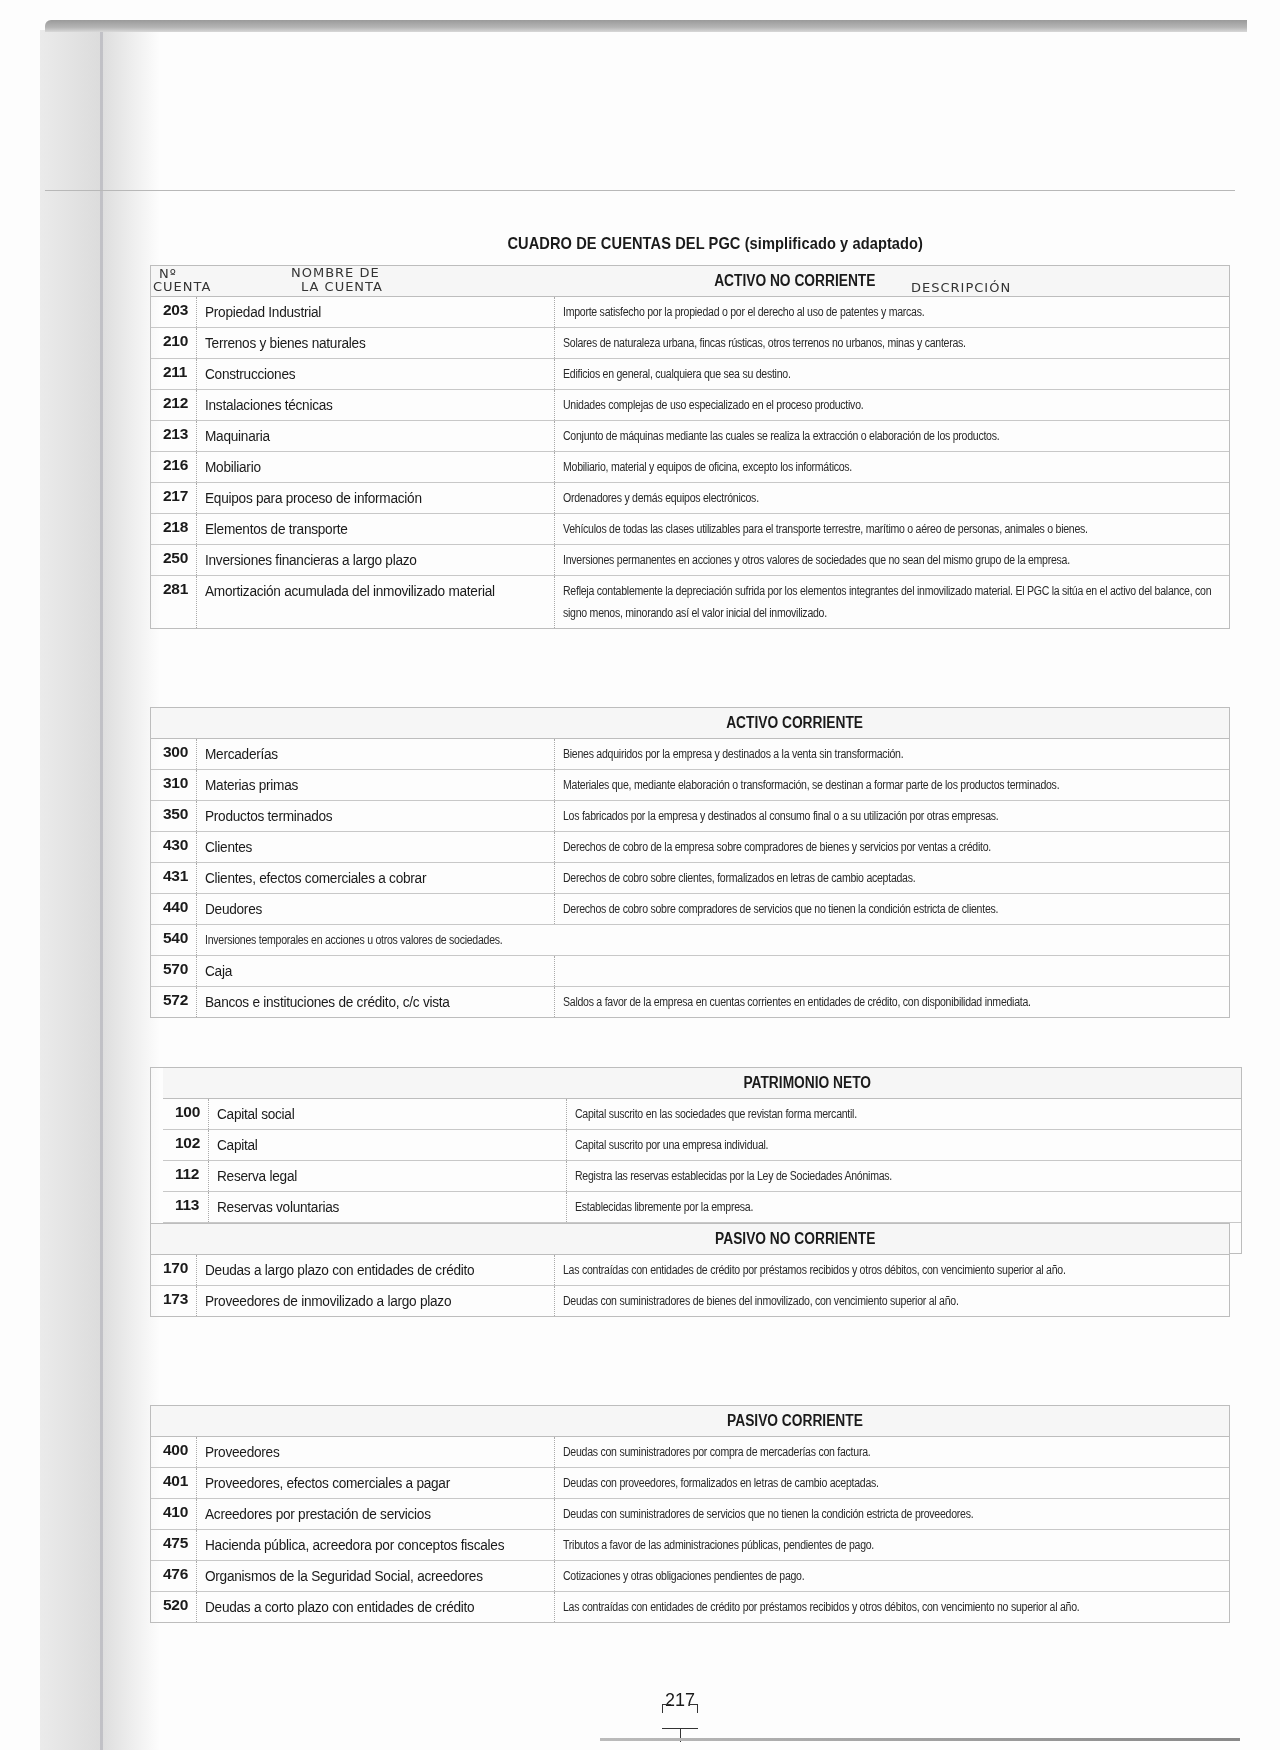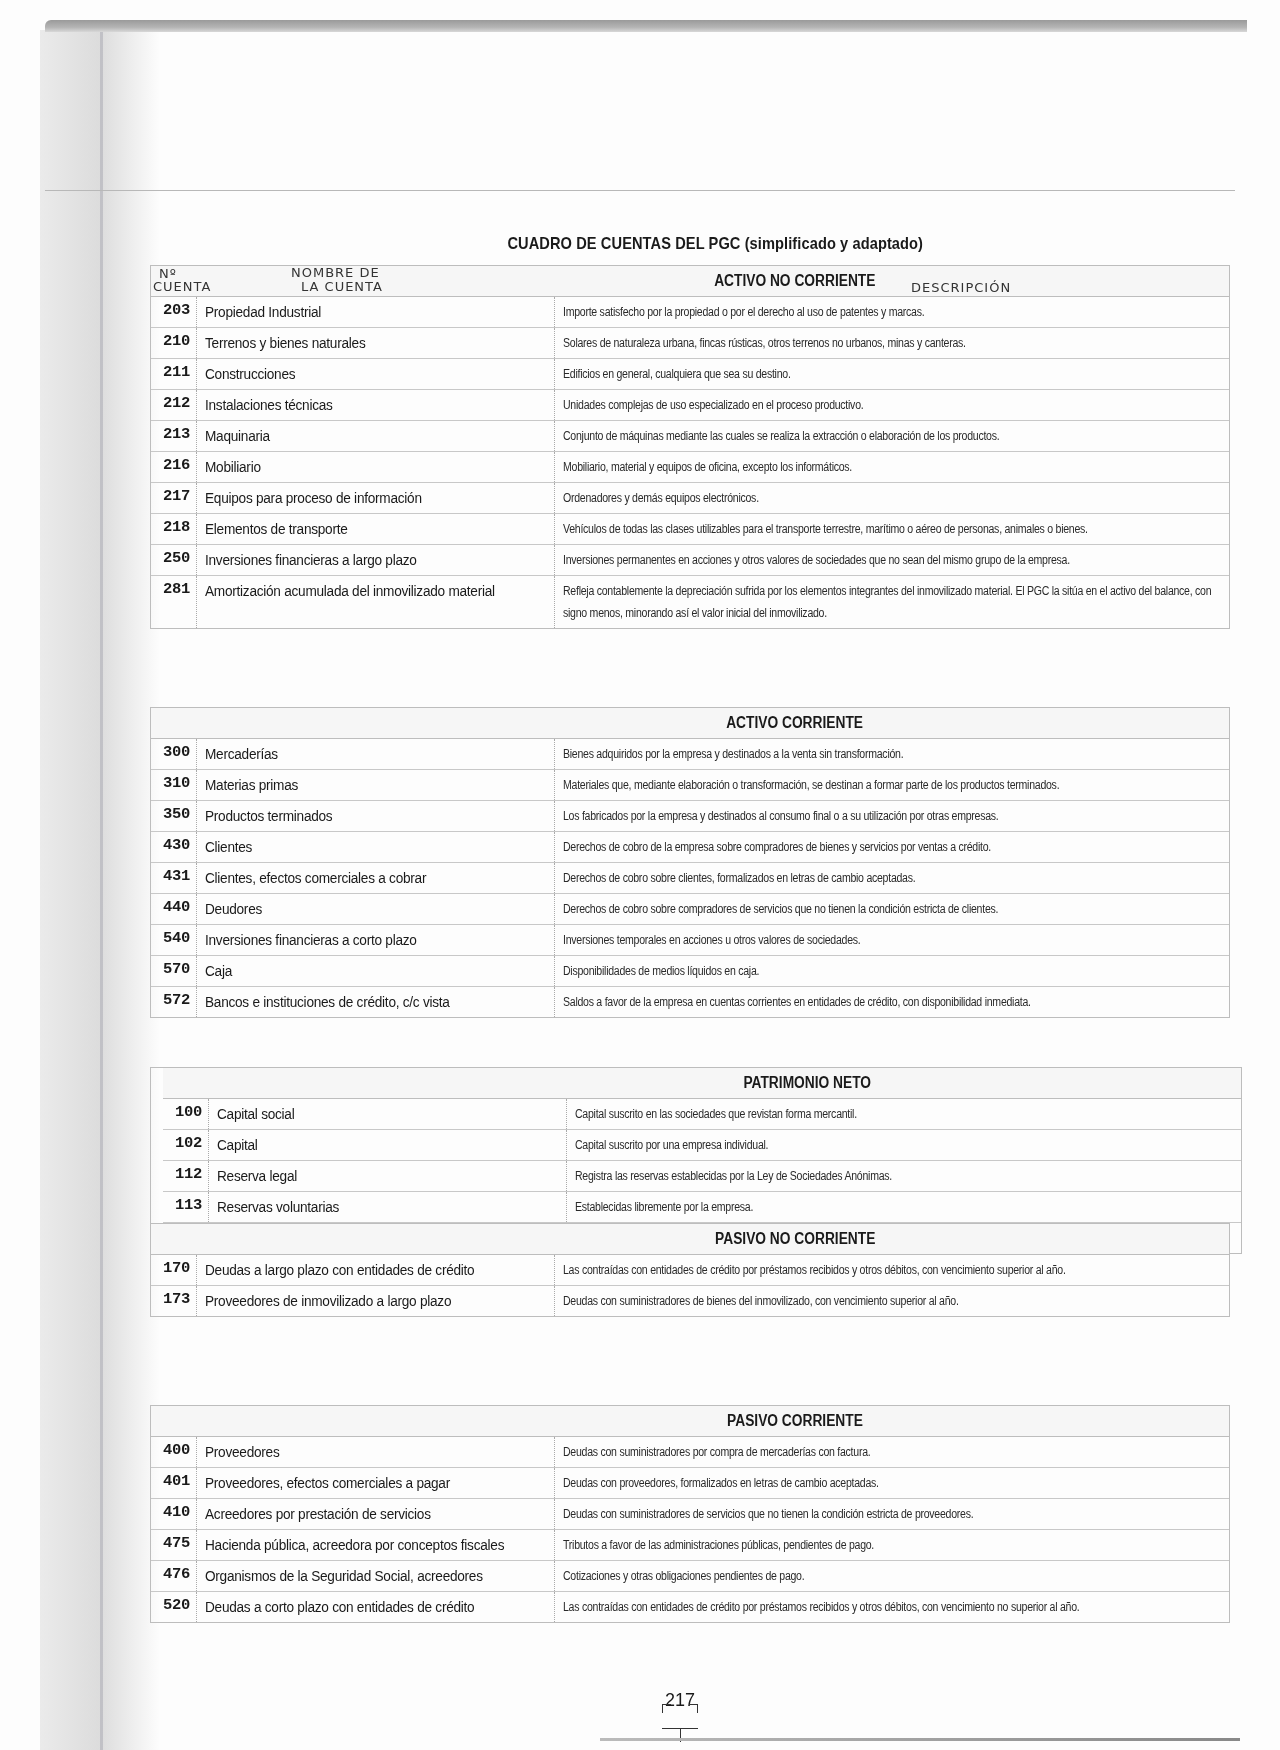--- a/index.html
+++ b/index.html
@@ -43,21 +43,21 @@
   }
   .sec-head span.t { display:inline-block; transform:scaleX(0.86); margin-left:210px; }
   .hand {
     position:absolute; font-family:"DejaVu Sans", sans-serif; font-size:13px;
     color:#333; letter-spacing:1px; line-height:14px; font-weight:normal;text-align:right;
   }
   .row { display:flex; border-bottom:1px solid #c8c8c8; font-size:15.5px; }
   .row:last-child { border-bottom:none; }
   .c-num {
     width:46px; padding:4px 0 4px 12px; box-sizing:border-box;
-    font-weight:bold; border-right:1px dotted #aaa;font-family:Liberation Mono, monospace;
+    font-weight:bold; border-right:1px dotted #aaa;
   }
   .c-name {
     width:358px; padding:4px 8px; box-sizing:border-box; font-weight:normal;
     border-right:1px dotted #aaa; line-height:22px;
   }
   .c-desc {
     flex:1; padding:4px 8px; box-sizing:border-box; line-height:22px;
     color:#2a2a2a; font-size:12px;
   }
   .c-num, .c-name, .c-desc { letter-spacing:-0.3px; }
@@ -181,27 +181,25 @@
         <div class="c-name"><span class="narrow">Clientes, efectos comerciales a cobrar</span></div>
         <div class="c-desc"><span class="narrow">Derechos de cobro sobre clientes, formalizados en letras de cambio aceptadas.</span></div>
       </div>
       <div class="row">
         <div class="c-num">440</div>
         <div class="c-name"><span class="narrow">Deudores</span></div>
         <div class="c-desc"><span class="narrow">Derechos de cobro sobre compradores de servicios que no tienen la condición estricta de clientes.</span></div>
       </div>
       <div class="row">
         <div class="c-num">540</div>
-        <div class="c-name"><span class="narrow">Inversiones financieras a corto plazo</span></div>
         <div class="c-desc"><span class="narrow">Inversiones temporales en acciones u otros valores de sociedades.</span></div>
       </div>
       <div class="row">
         <div class="c-num">570</div>
         <div class="c-name"><span class="narrow">Caja</span></div>
-        <div class="c-desc"><span class="narrow">Disponibilidades de medios líquidos en caja.</span></div>
       </div>
       <div class="row">
         <div class="c-num">572</div>
         <div class="c-name"><span class="narrow">Bancos e instituciones de crédito, c/c vista</span></div>
         <div class="c-desc"><span class="narrow">Saldos a favor de la empresa en cuentas corrientes en entidades de crédito, con disponibilidad inmediata.</span></div>
       </div>
     </div>
 </div>
 
 <div class="section" id="sec2" style="top:1067px;padding-left:12px;">

